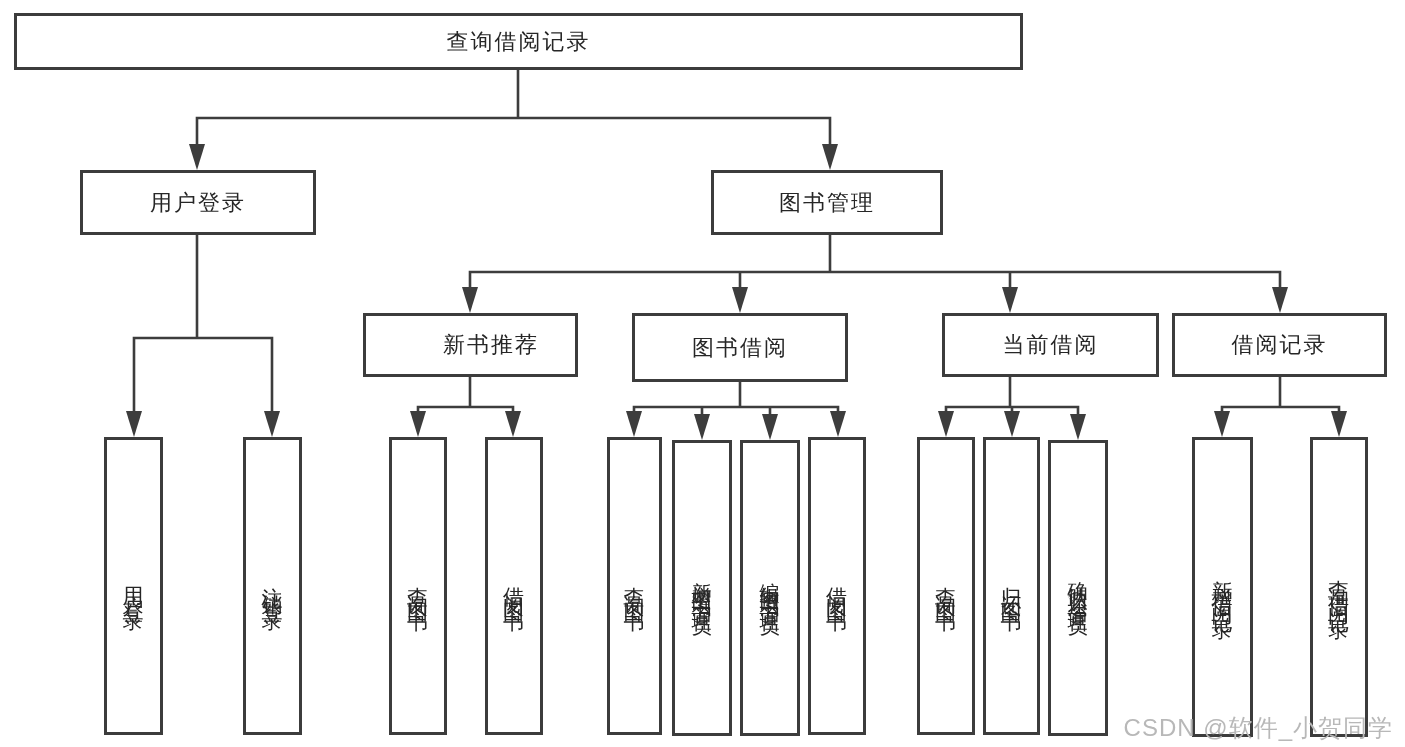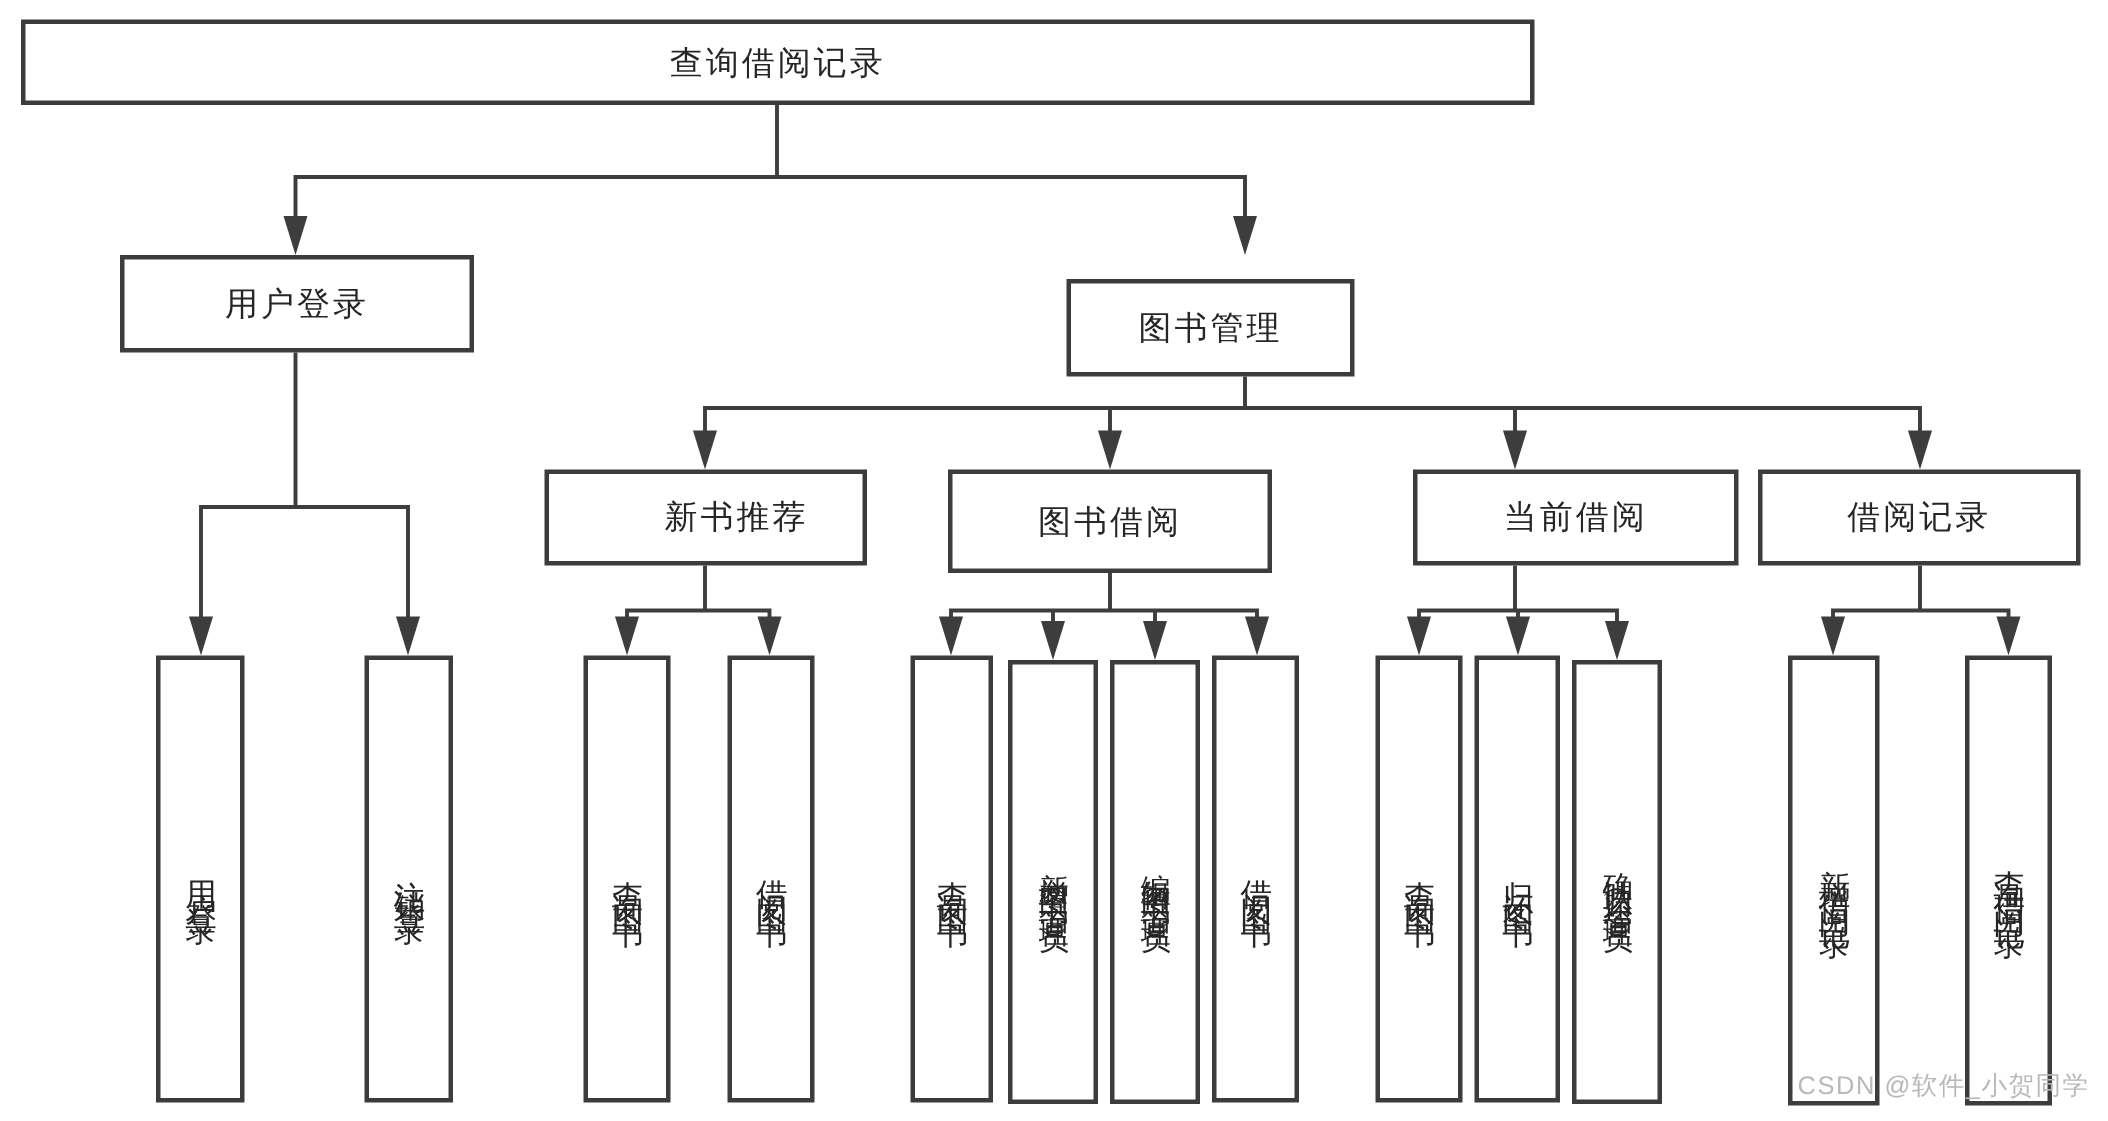--- a/index.html
+++ b/index.html
@@ -19,21 +19,21 @@
     background:#ffffff; border:3px solid #3c3c3c;
     display:flex; align-items:center; justify-content:center;
   }
   .vnode .vlabel {
     writing-mode:vertical-rl; text-orientation:mixed;
     font-size:21px; letter-spacing:8px; color:#262626; line-height:1;
   }
   .vnode .vlabel.tight { font-size:20px; letter-spacing:5px; }
   #watermark {
     position:absolute; z-index:3; right:12px; top:712px;
-    font-size:17px; color:#b8b8b8; letter-spacing:1px; white-space:nowrap;
+    font-size:24px; color:#b8b8b8; letter-spacing:1px; white-space:nowrap;
   }
 </style>
 </head>
 <body>
 
 <div id="canvas">
 
   <svg id="connectors" width="1405" height="747" viewBox="0 0 1405 747" aria-hidden="true">
     <g stroke="#3d3d3d" stroke-width="2.6" fill="none">
 
@@ -70,21 +70,21 @@
       <polygon points="1004,411 1020,411 1012,437"></polygon>
       <polygon points="1070,414 1086,414 1078,440"></polygon>
       <polygon points="1214,411 1230,411 1222,437"></polygon>
       <polygon points="1331,411 1347,411 1339,437"></polygon>
     </g>
   </svg>
 
   <div class="hnode" style="left:14px; top:13px; width:1009px; height:57px;">查询借阅记录</div>
 
   <div class="hnode" style="left:80px; top:170px; width:236px; height:65px;">用户登录</div>
-  <div class="hnode" style="left:711px; top:186px; width:192px; height:65px;">图书管理</div>
+  <div class="hnode" style="left:711px; top:170px; width:232px; height:65px;">图书管理</div>
 
   <div class="hnode" style="left:363px; top:313px; width:215px; height:64px;padding-left:41px;">新书推荐</div>
   <div class="hnode" style="left:632px; top:313px; width:216px; height:69px;">图书借阅</div>
   <div class="hnode" style="left:902px; top:313px; width:217px; height:64px;margin-left:40px;">当前借阅</div>
   <div class="hnode" style="left:1172px; top:313px; width:215px; height:64px;">借阅记录</div>
 
   <div class="vnode" style="left:104px; top:437px; width:59px; height:298px;">
     <span class="vlabel">用户登录</span>
   </div>
   <div class="vnode" style="left:243px; top:437px; width:59px; height:298px;">

